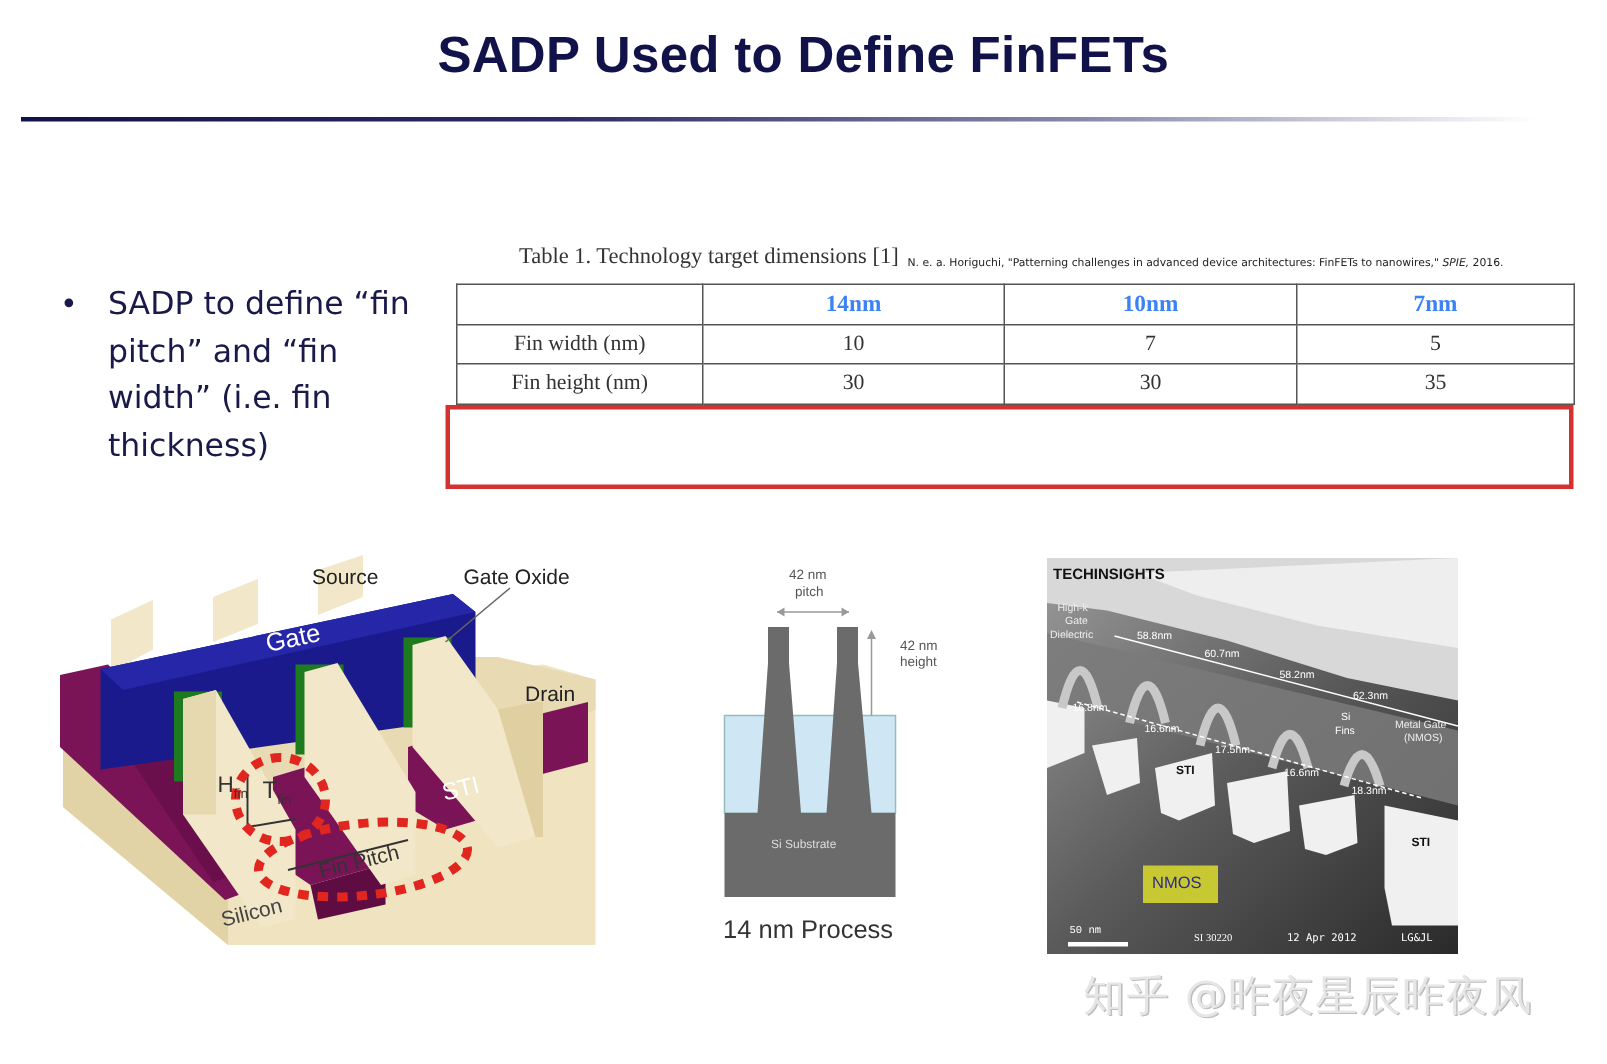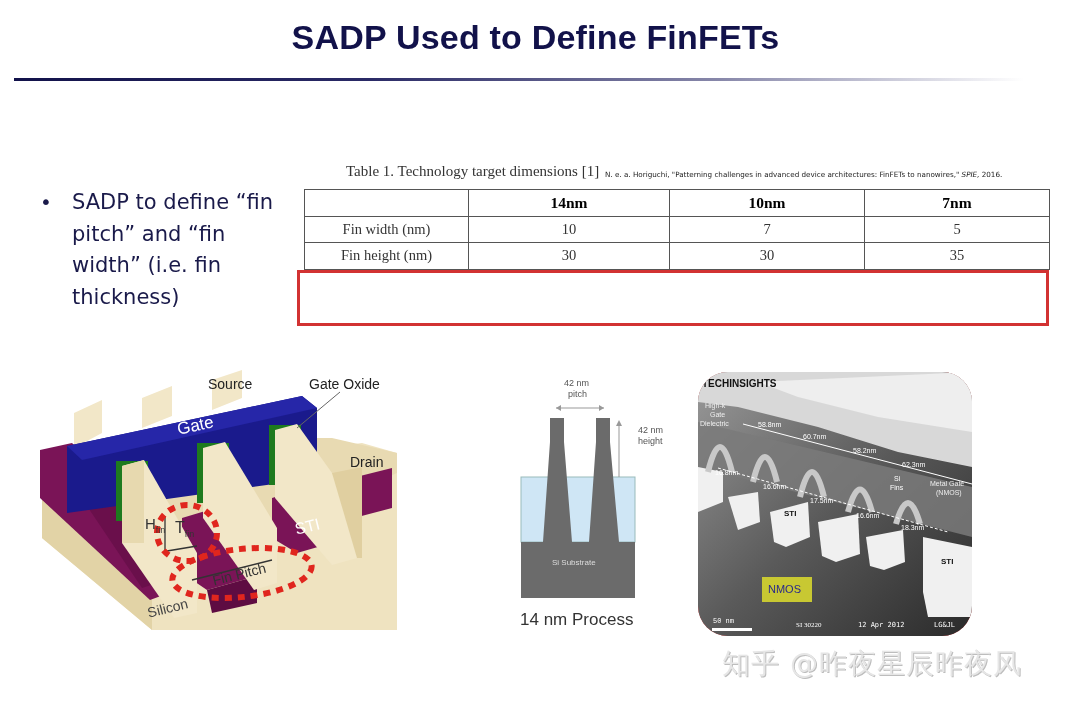--- a/index.html
+++ b/index.html
@@ -11,28 +11,28 @@
   .bullet-block { position:absolute; left:40px; top:187px; width:250px; font-family:"DejaVu Sans", sans-serif; font-size:21px; line-height:31.5px; color:#1a1a4a; }
   .bullet-dot { position:absolute; left:0; top:0; font-size:20px; }
   .bullet-text { position:absolute; left:32px; top:0; width:220px; }
 
   .table-caption { position:absolute; left:312px; top:163px; font-family:"Liberation Serif", serif; font-size:15px; color:#333;margin-left:34px; }
   .citation { position:absolute; left:605px; top:170px; font-family:"DejaVu Sans", sans-serif; font-size:7.2px; color:#222; white-space:nowrap; }
   .citation i { font-style:italic; }
 
   table.dims { position:absolute; left:304px; top:189px; border-collapse:collapse; font-family:"Liberation Serif", serif; font-size:14.5px; color:#333; }
   table.dims td, table.dims th { border:1.5px solid #555; text-align:center; height:25.5px; padding:0; }
-  table.dims th { font-weight:bold; font-size:15.5px; color:#000000; }
+  table.dims th { font-weight:bold; font-size:15.5px; color:#3b82f6; }
   .c0 { width:163px; } .c1 { width:200px; } .c2 { width:194px; } .c3 { width:184px; }
 
   .highlight { position:absolute; left:297px; top:270px; width:752px; height:56px; border:3px solid #d23232; box-sizing:border-box; }
 
   .fig1 { position:absolute; left:32px; top:368px; width:370px; height:268px; }
-  .fig2 { position:absolute; left:478px; top:372px; width:160px; height:265px;margin-left:38px; }
-  .fig3 { position:absolute; left:698px; top:372px; width:274px; height:264px; background:#ef4444; overflow:hidden;border-radius:30px; }
+  .fig2 { position:absolute; left:478px; top:372px; width:160px; height:265px; }
+  .fig3 { position:absolute; left:698px; top:372px; width:274px; height:264px; background:#ef4444; overflow:hidden; }
 
   .lbl { position:absolute; font-family:"Liberation Sans", sans-serif; white-space:nowrap; }
 
   .watermark { position:absolute; left:722px; top:645px; font-family:"DejaVu Sans", sans-serif; font-size:28px; color:#e6e6e6; text-shadow:1px 1px 0 #bdbdbd; letter-spacing:1px; }
 </style>
 </head>
 <body>
 
 <div class="title">SADP Used to Define FinFETs</div>
 <div class="title-rule"></div>

